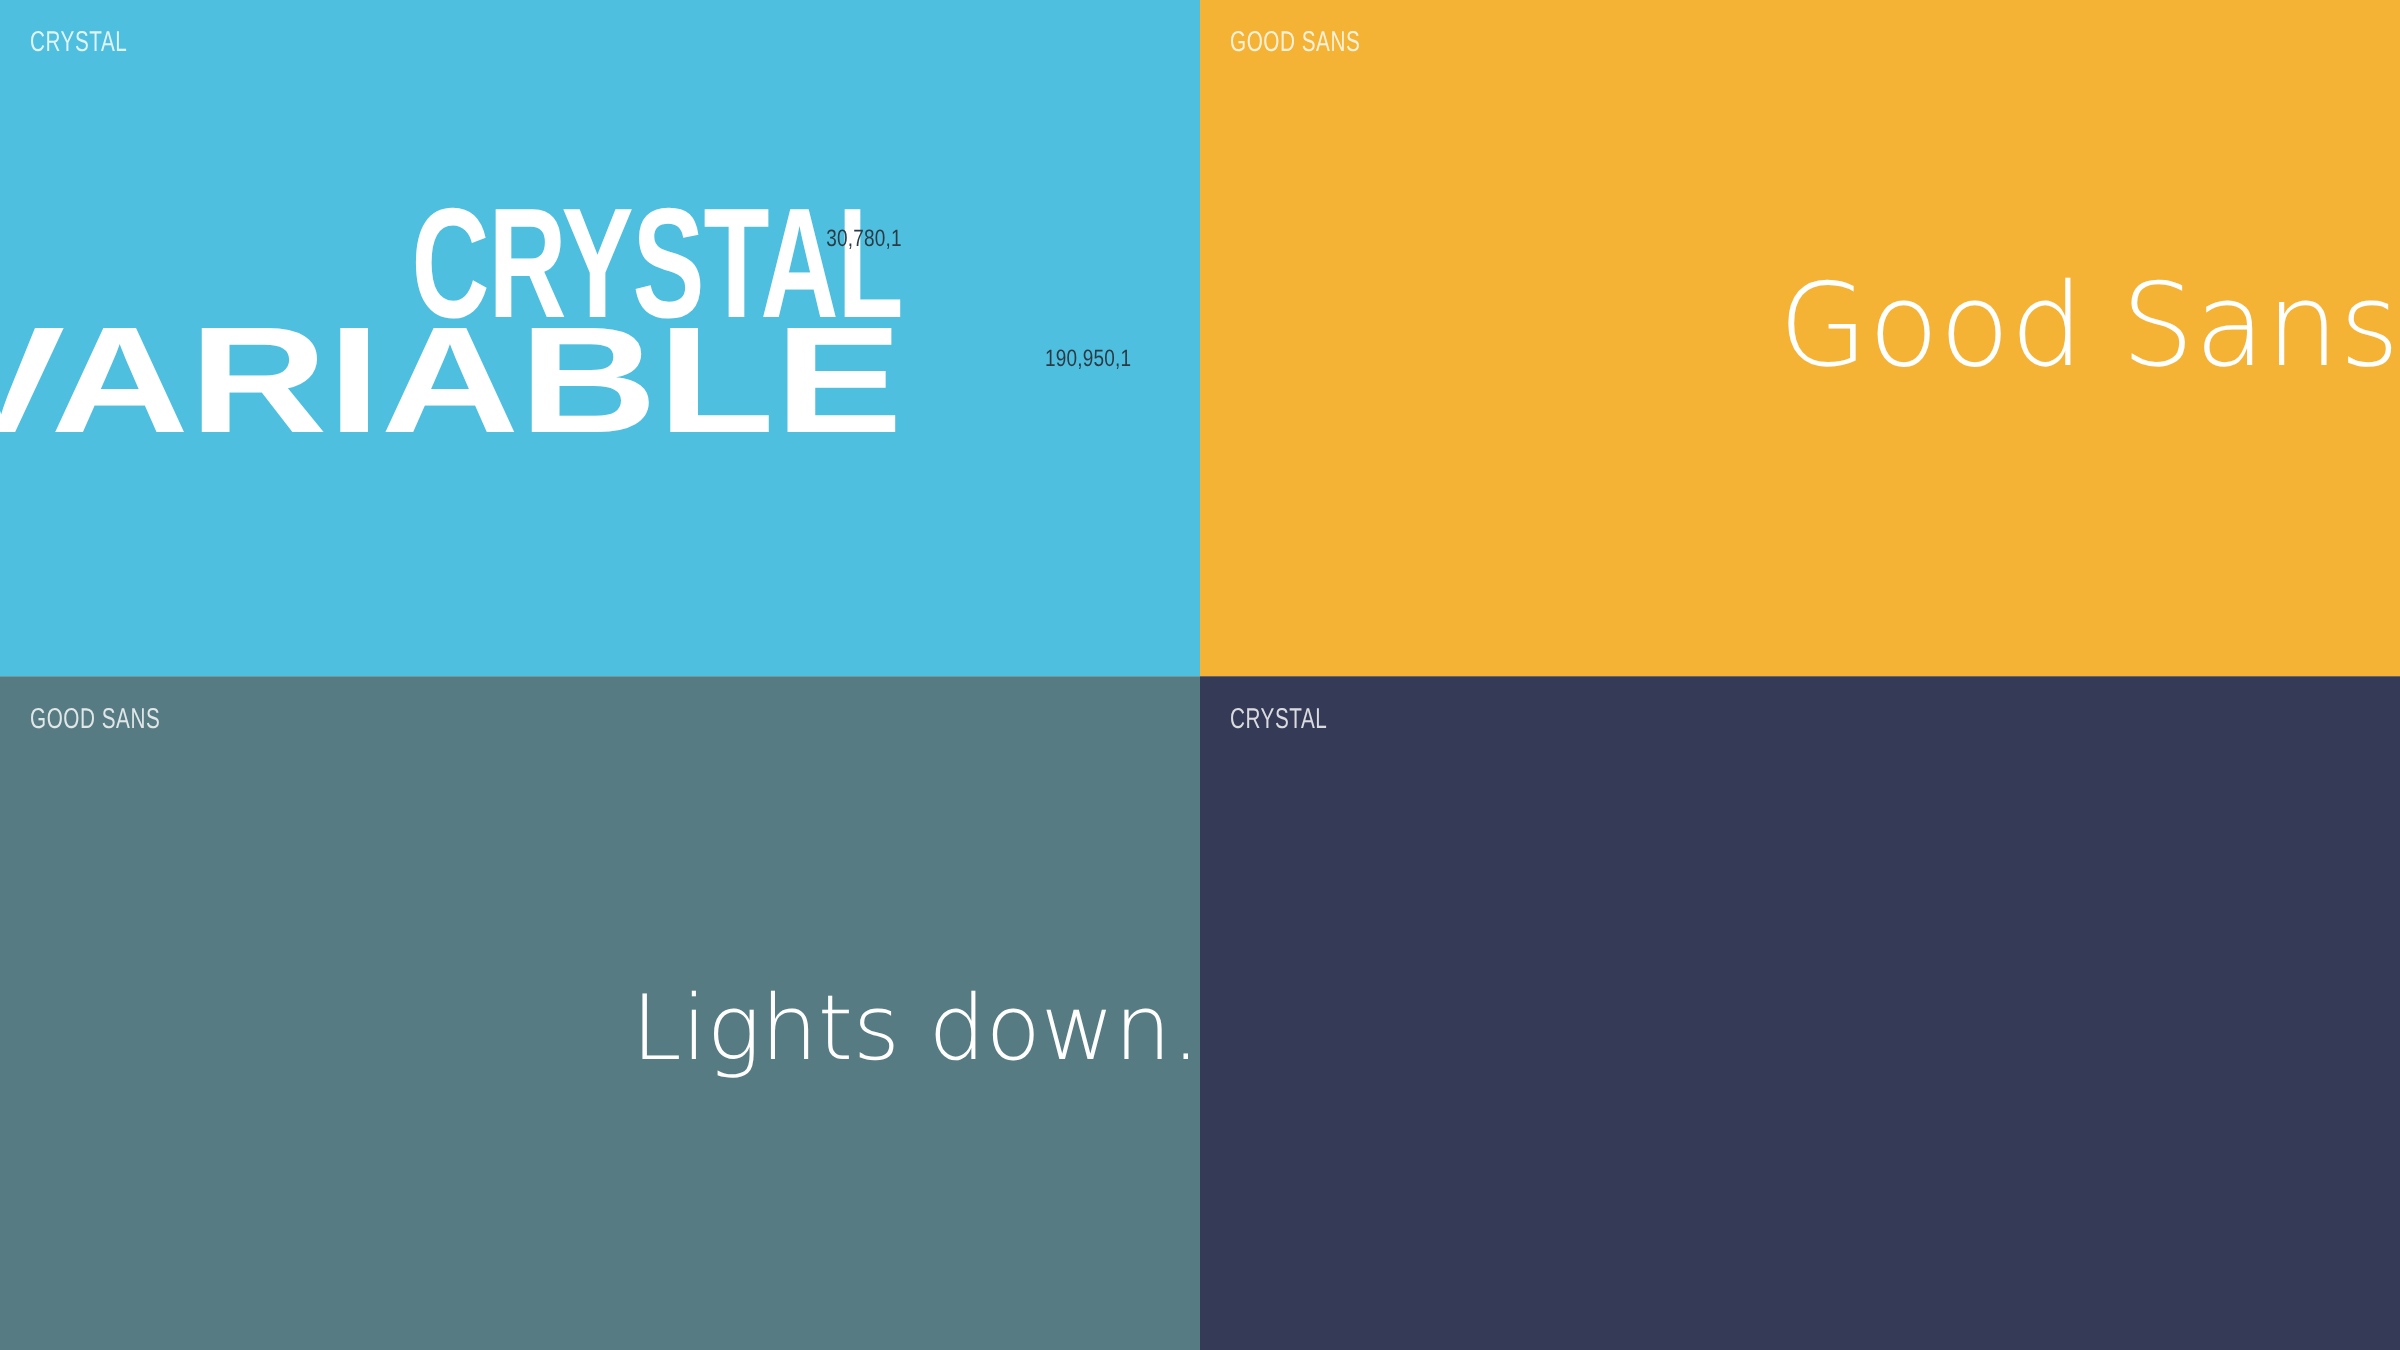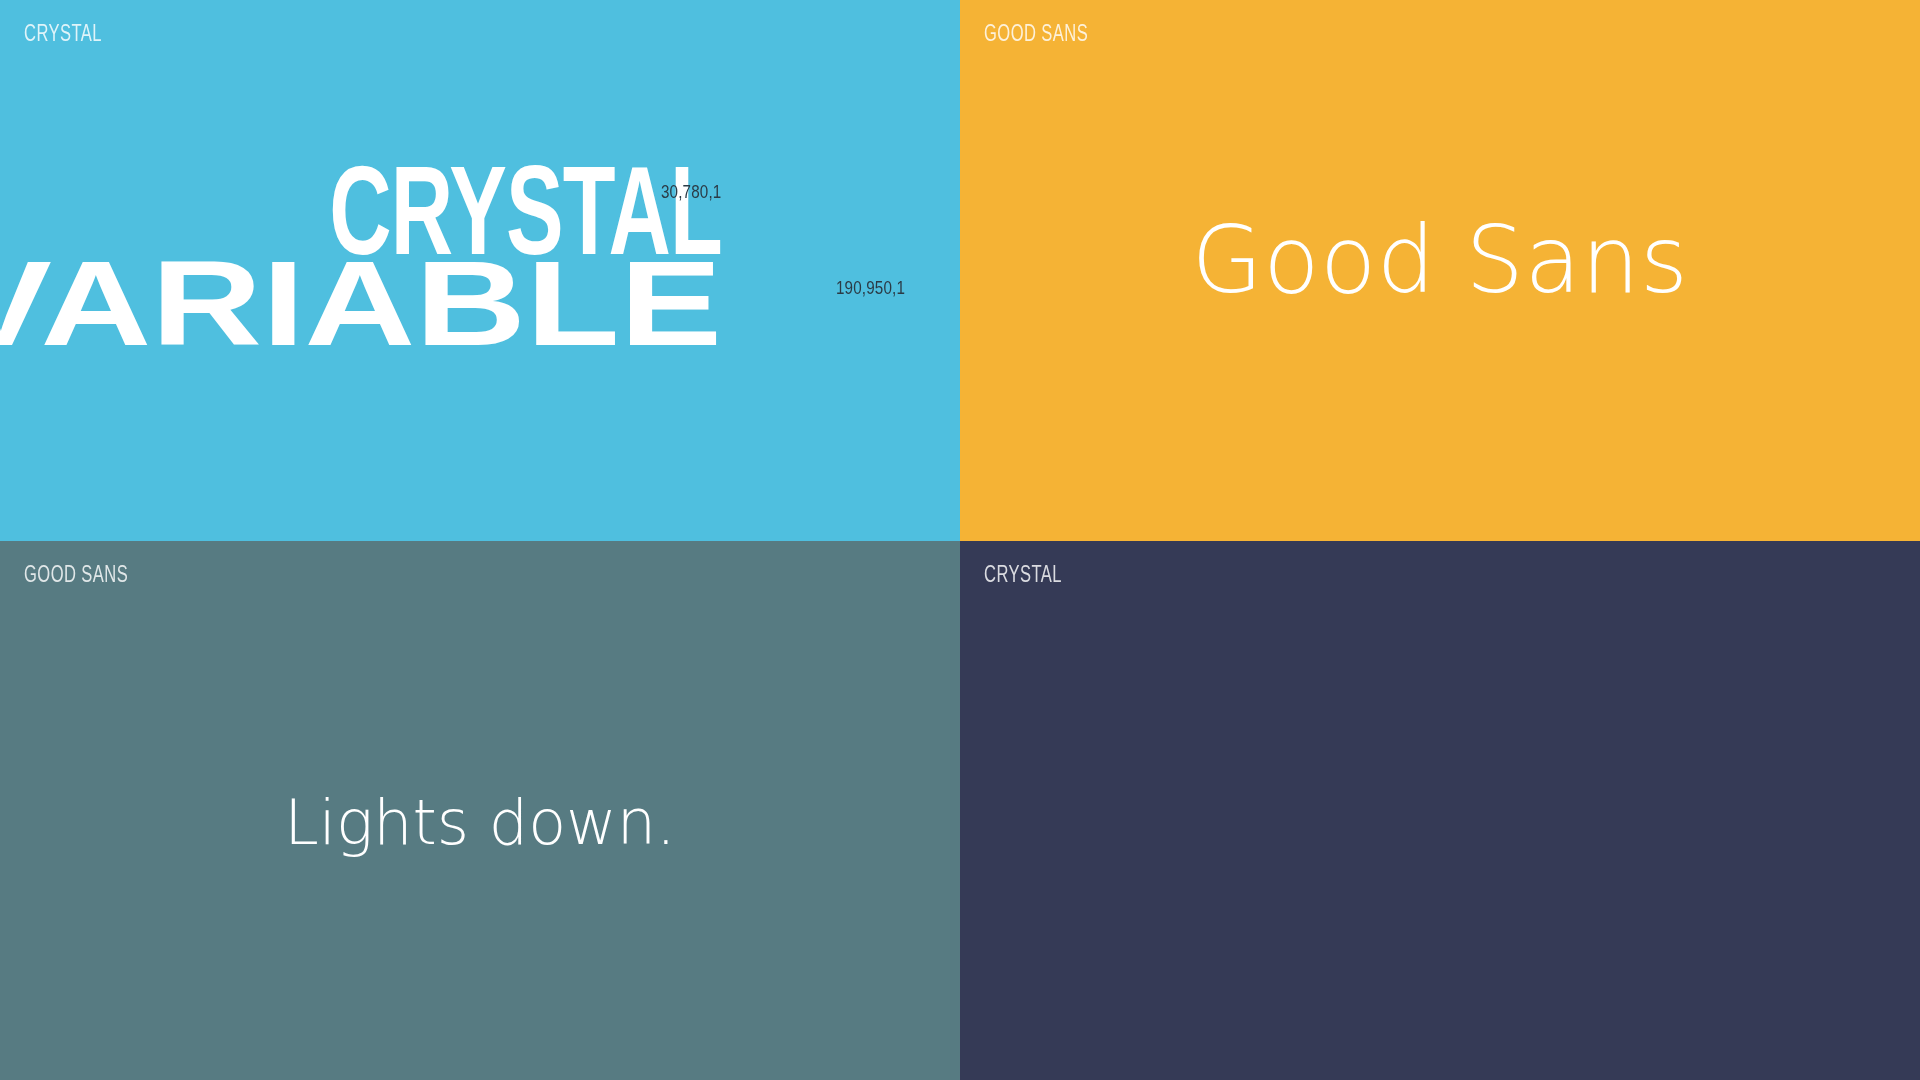--- a/index.html
+++ b/index.html
@@ -18,21 +18,21 @@
     display: grid;
     grid-template-columns: 960px 960px;
     grid-template-rows: 541px 539px;
   }
 
   .panel {
     position: relative;
     overflow: hidden;
     display: flex;
     align-items: center;
-    justify-content: center;
+    justify-content: flex-end;
   }
 
   .panel-label {
     position: absolute;
     top: 22px;
     left: 24px;
     font-family: "Liberation Sans Narrow", "Liberation Sans", sans-serif;
     font-size: 23px;
     letter-spacing: 0.6px;
     font-weight: 400;
@@ -116,21 +116,21 @@
     margin-top: -18px;
   }
 
   
   #panel-good-sans-slate { background: #577B82; }
 
   #panel-good-sans-slate .good-sans-headline {
     color: #ffffff;
     font-family: "DejaVu Sans", sans-serif;
     font-weight: 300;
-    font-size: 62px;
+    font-size: 72px;
     letter-spacing: 0px;
     line-height: 1.16;
     text-align: center;
     margin-top: 25px;
   }
 
   .headline-row { display: block; }
 
   
   #panel-crystal-navy { background: #353A56; }

